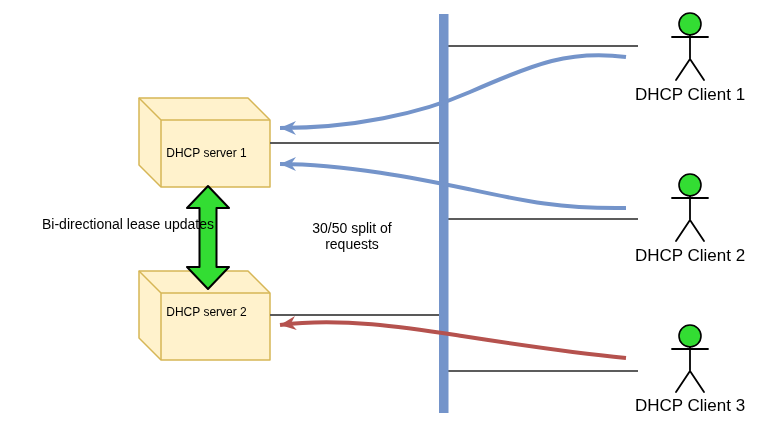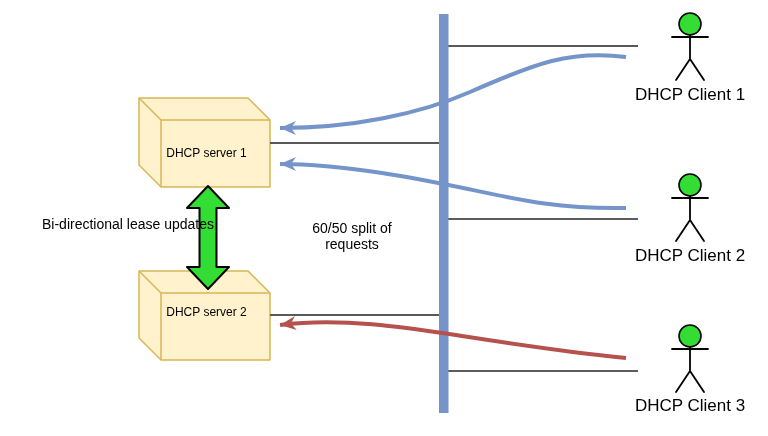--- a/index.html
+++ b/index.html
@@ -103,19 +103,19 @@
     <g transform="translate(0,312)">
       <circle class="actor-head" cx="690" cy="24" r="11"></circle>
       <path class="actor-line" d="M690,35 L690,59 M672,37 L708,37 M690,59 L676,80 M690,59 L704,80"></path>
     </g>
   </svg>
 
   <div class="label server-label s1">DHCP server 1</div>
   <div class="label server-label s2">DHCP server 2</div>
 
   <div class="label lease-label">Bi-directional lease updates</div>
-  <div class="label split-label">60/50 split of requests</div>
+  <div class="label split-label">30/50 split of requests</div>
 
   <div class="label client-label c1">DHCP Client 1</div>
   <div class="label client-label c2">DHCP Client 2</div>
   <div class="label client-label c3">DHCP Client 3</div>
 
 </div>
 
 </body></html>

